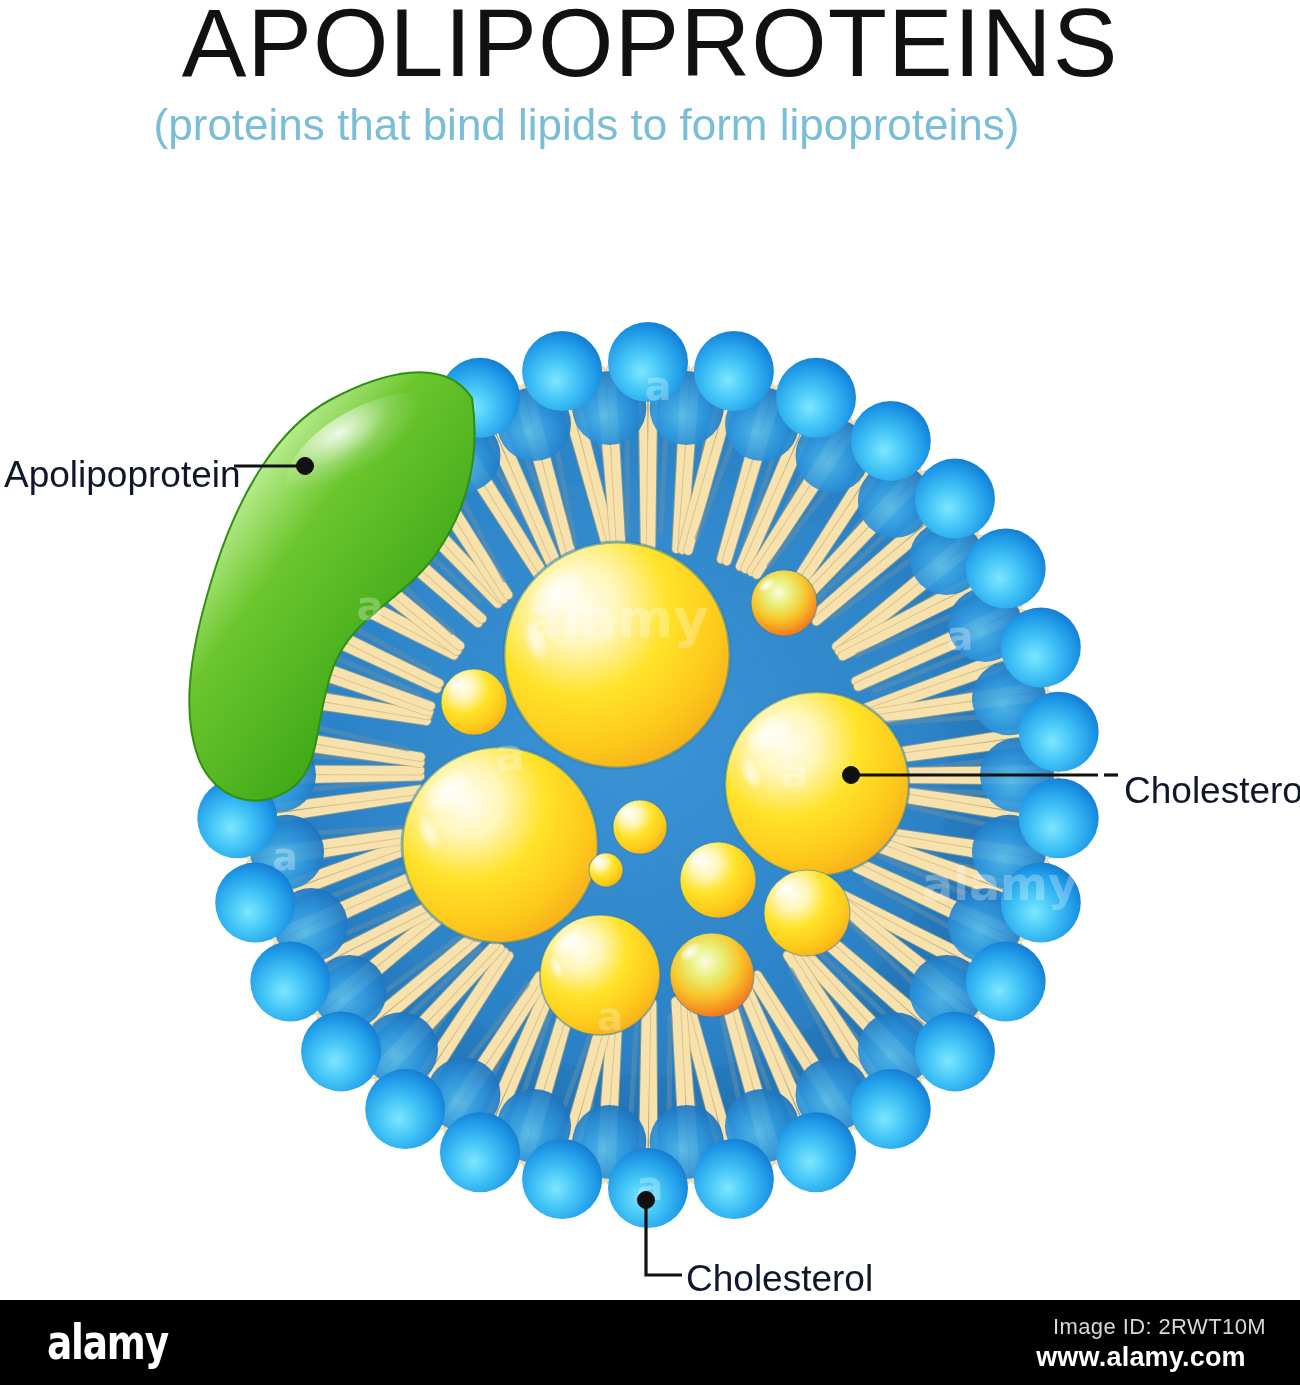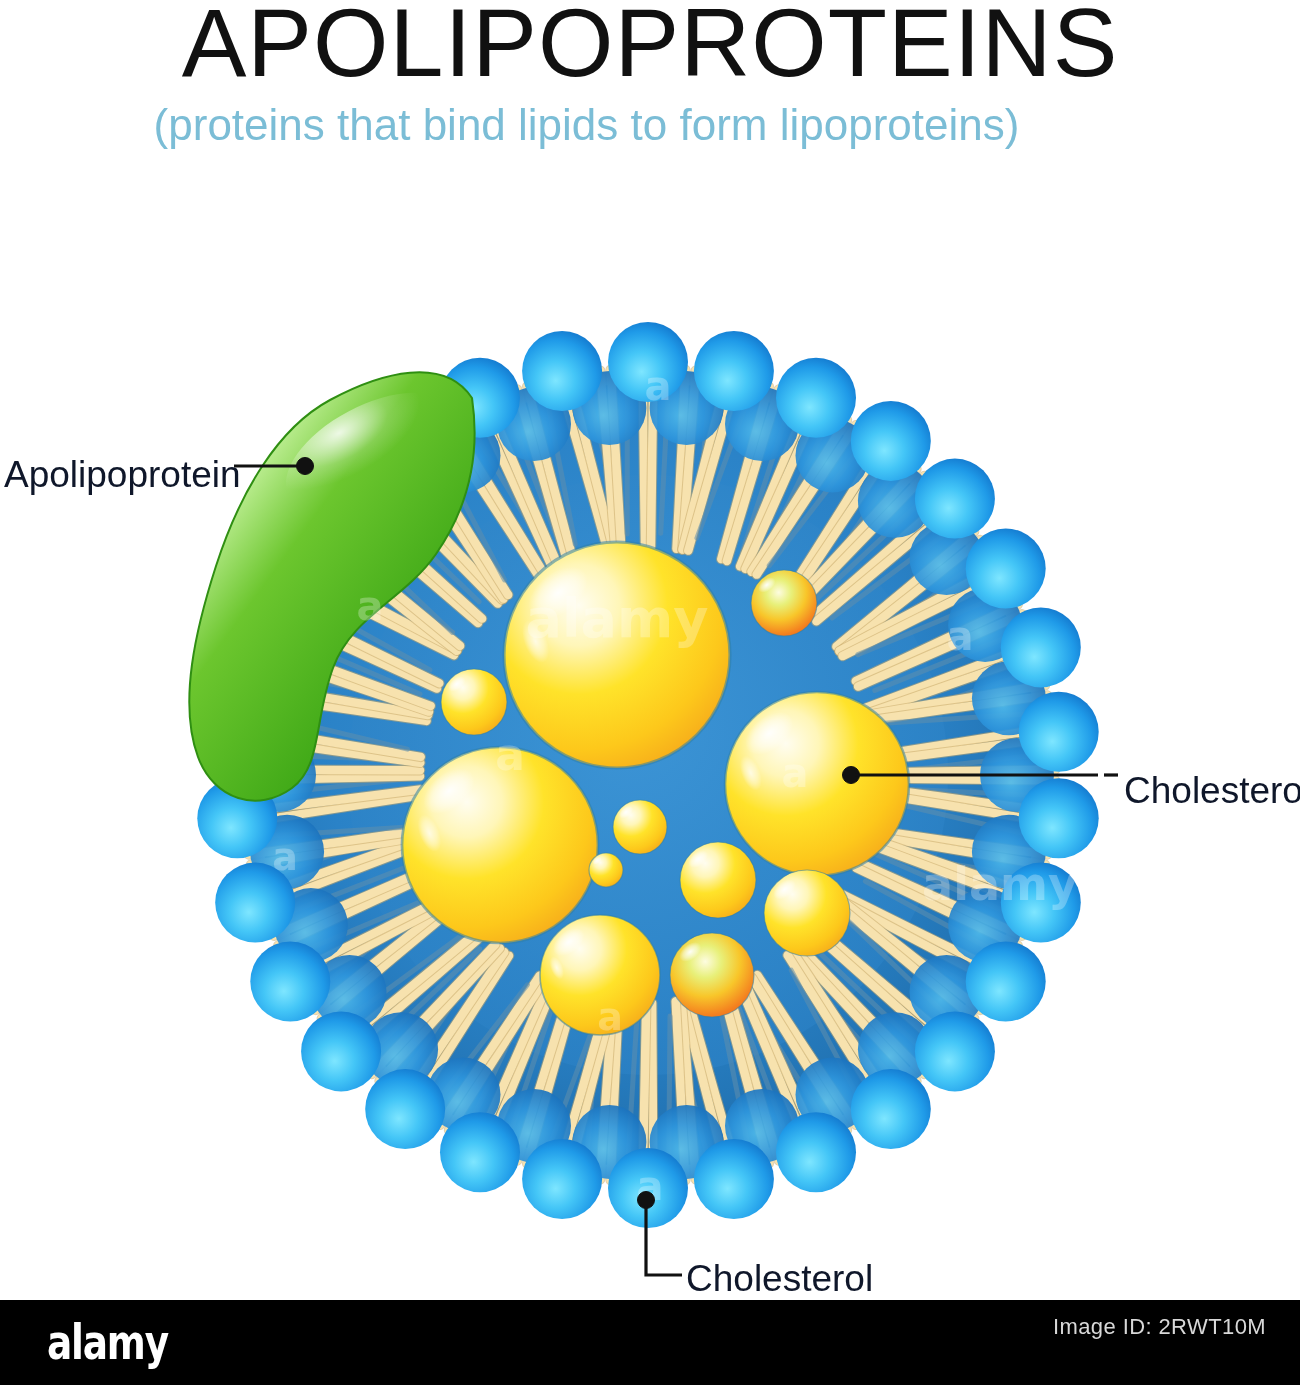--- a/index.html
+++ b/index.html
@@ -588,13 +588,14 @@
   </svg>
 </div>
 
 <div class="label" id="label-apo">Apolipoprotein</div>
 <div class="label" id="label-chol">Cholesterol</div>
 <div class="label" id="label-phos">Cholesterol</div>
 
 <div id="footer">
   <div id="alamy-logo">alamy</div>
   <div id="footer-imageid">Image ID: 2RWT10M</div>
+  <div id="footer-url">www.alamy.com</div>
 </div>
 
 </body></html>

